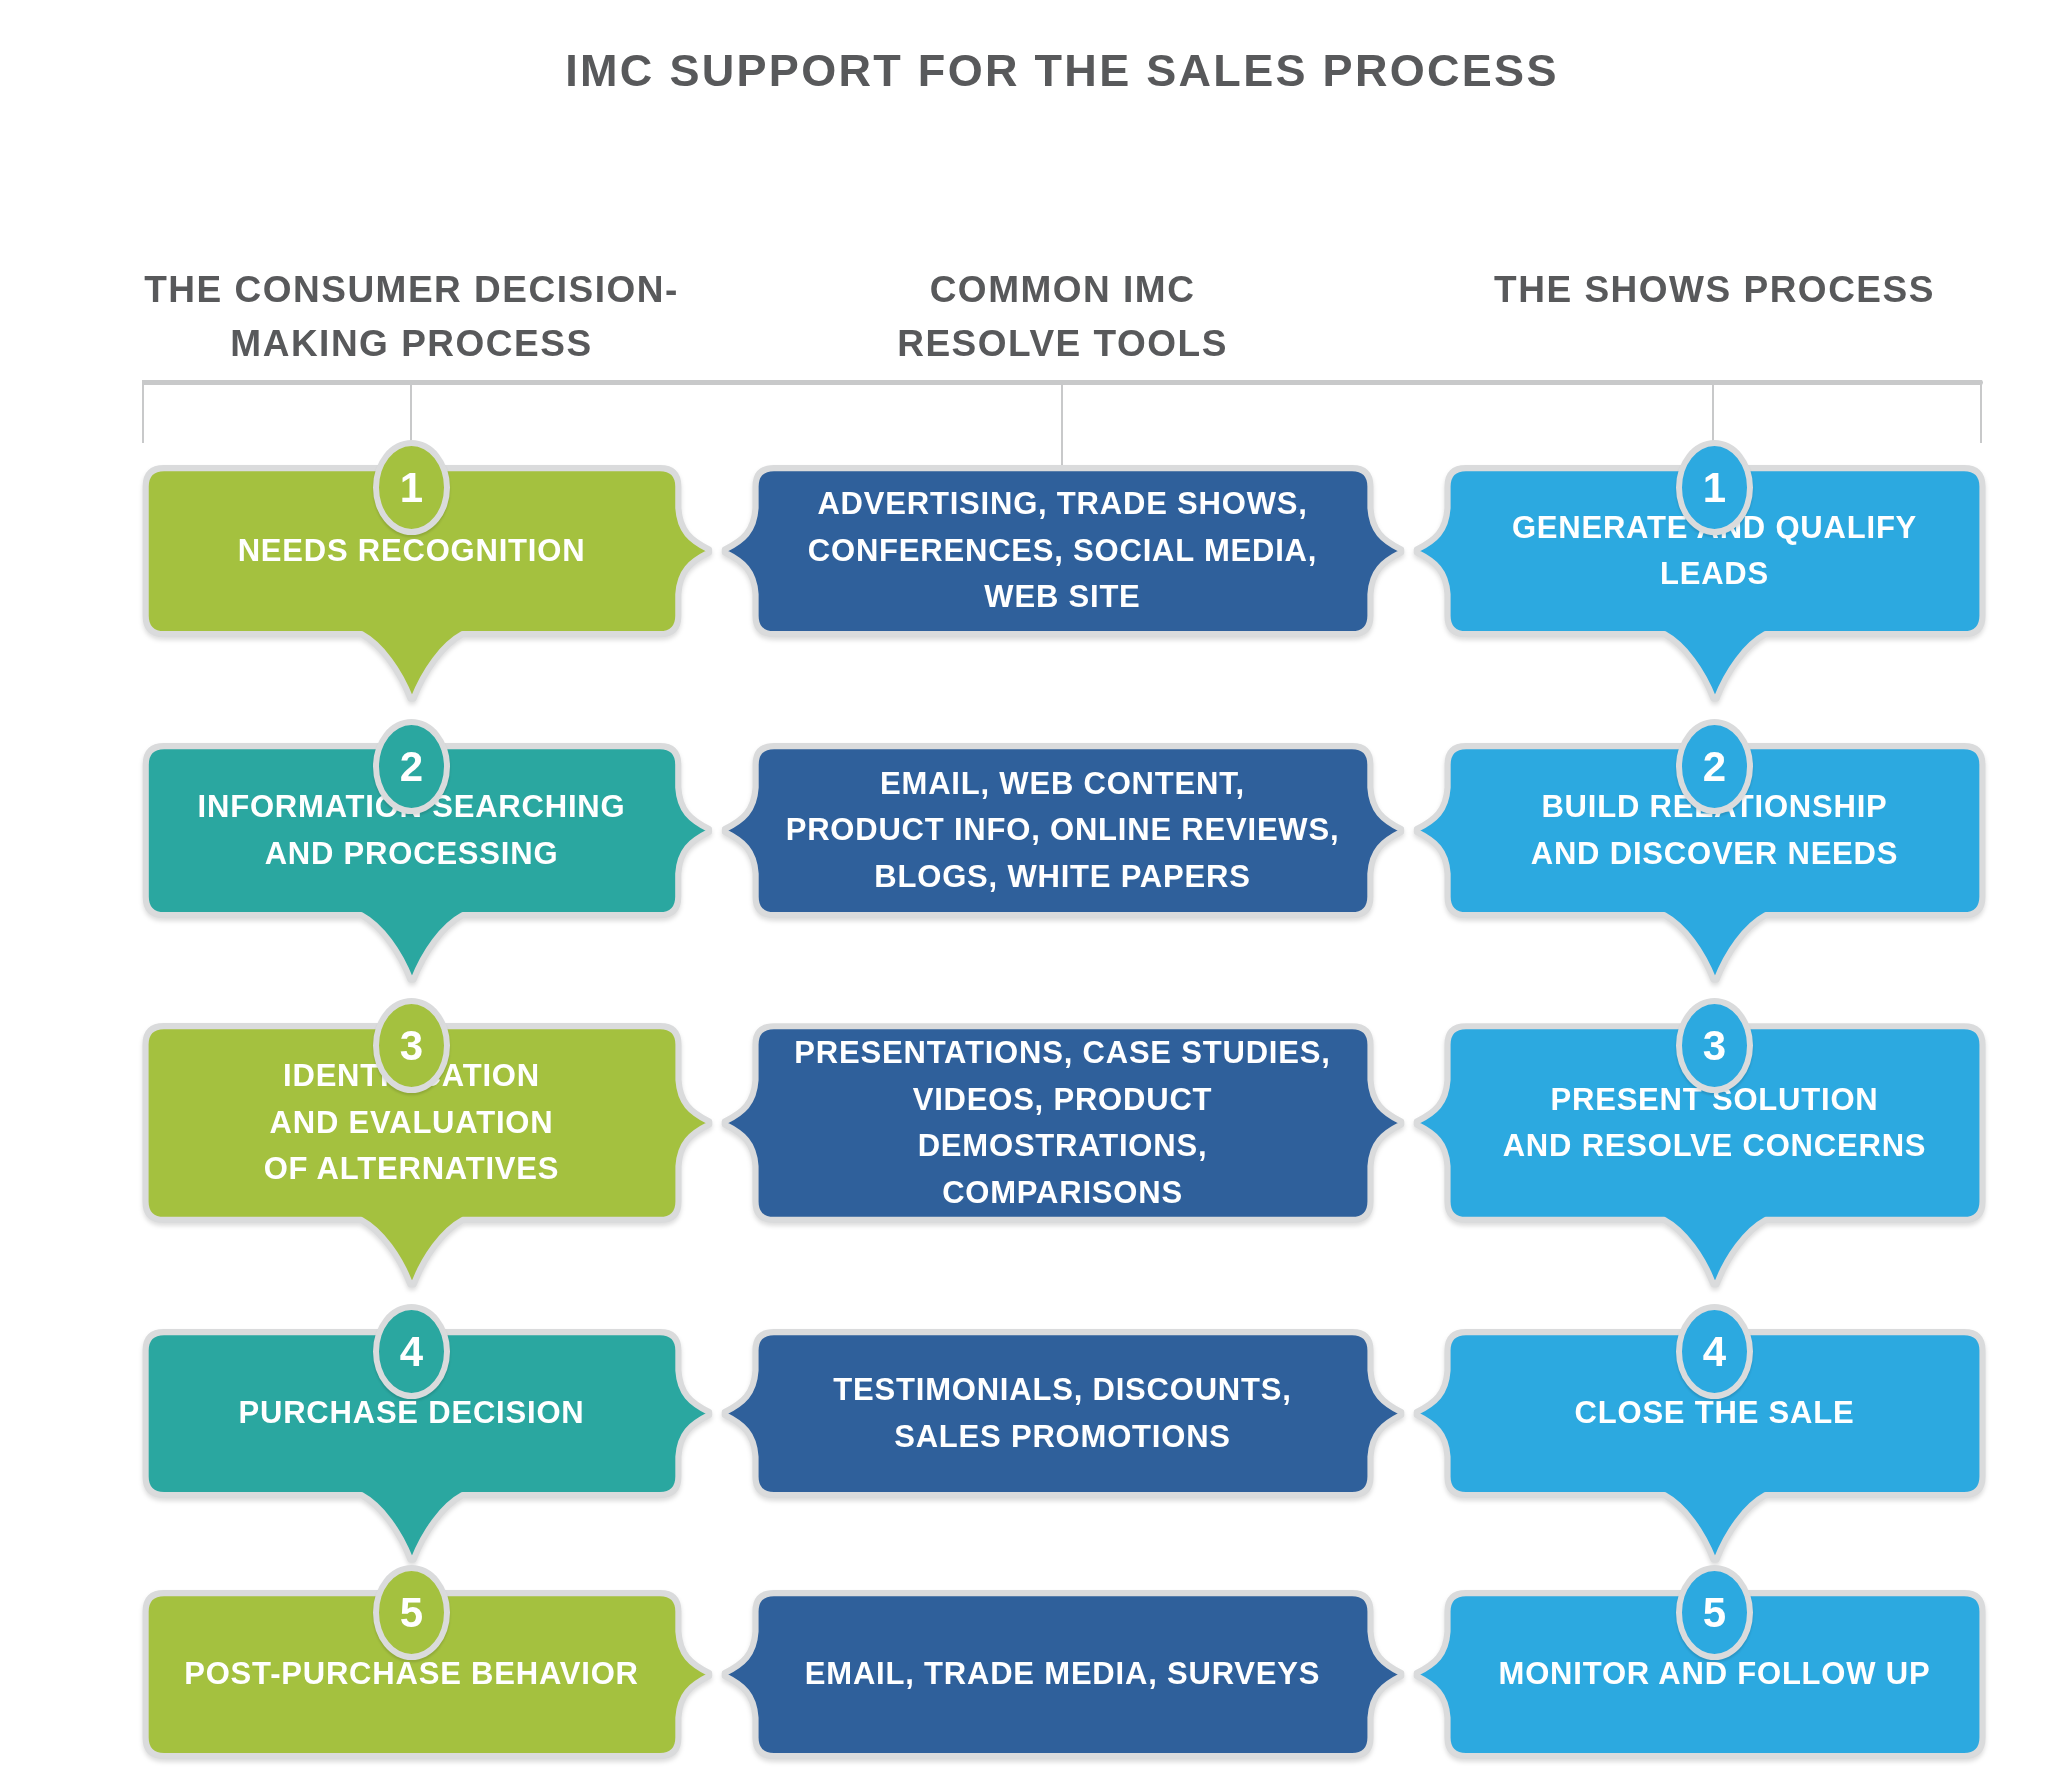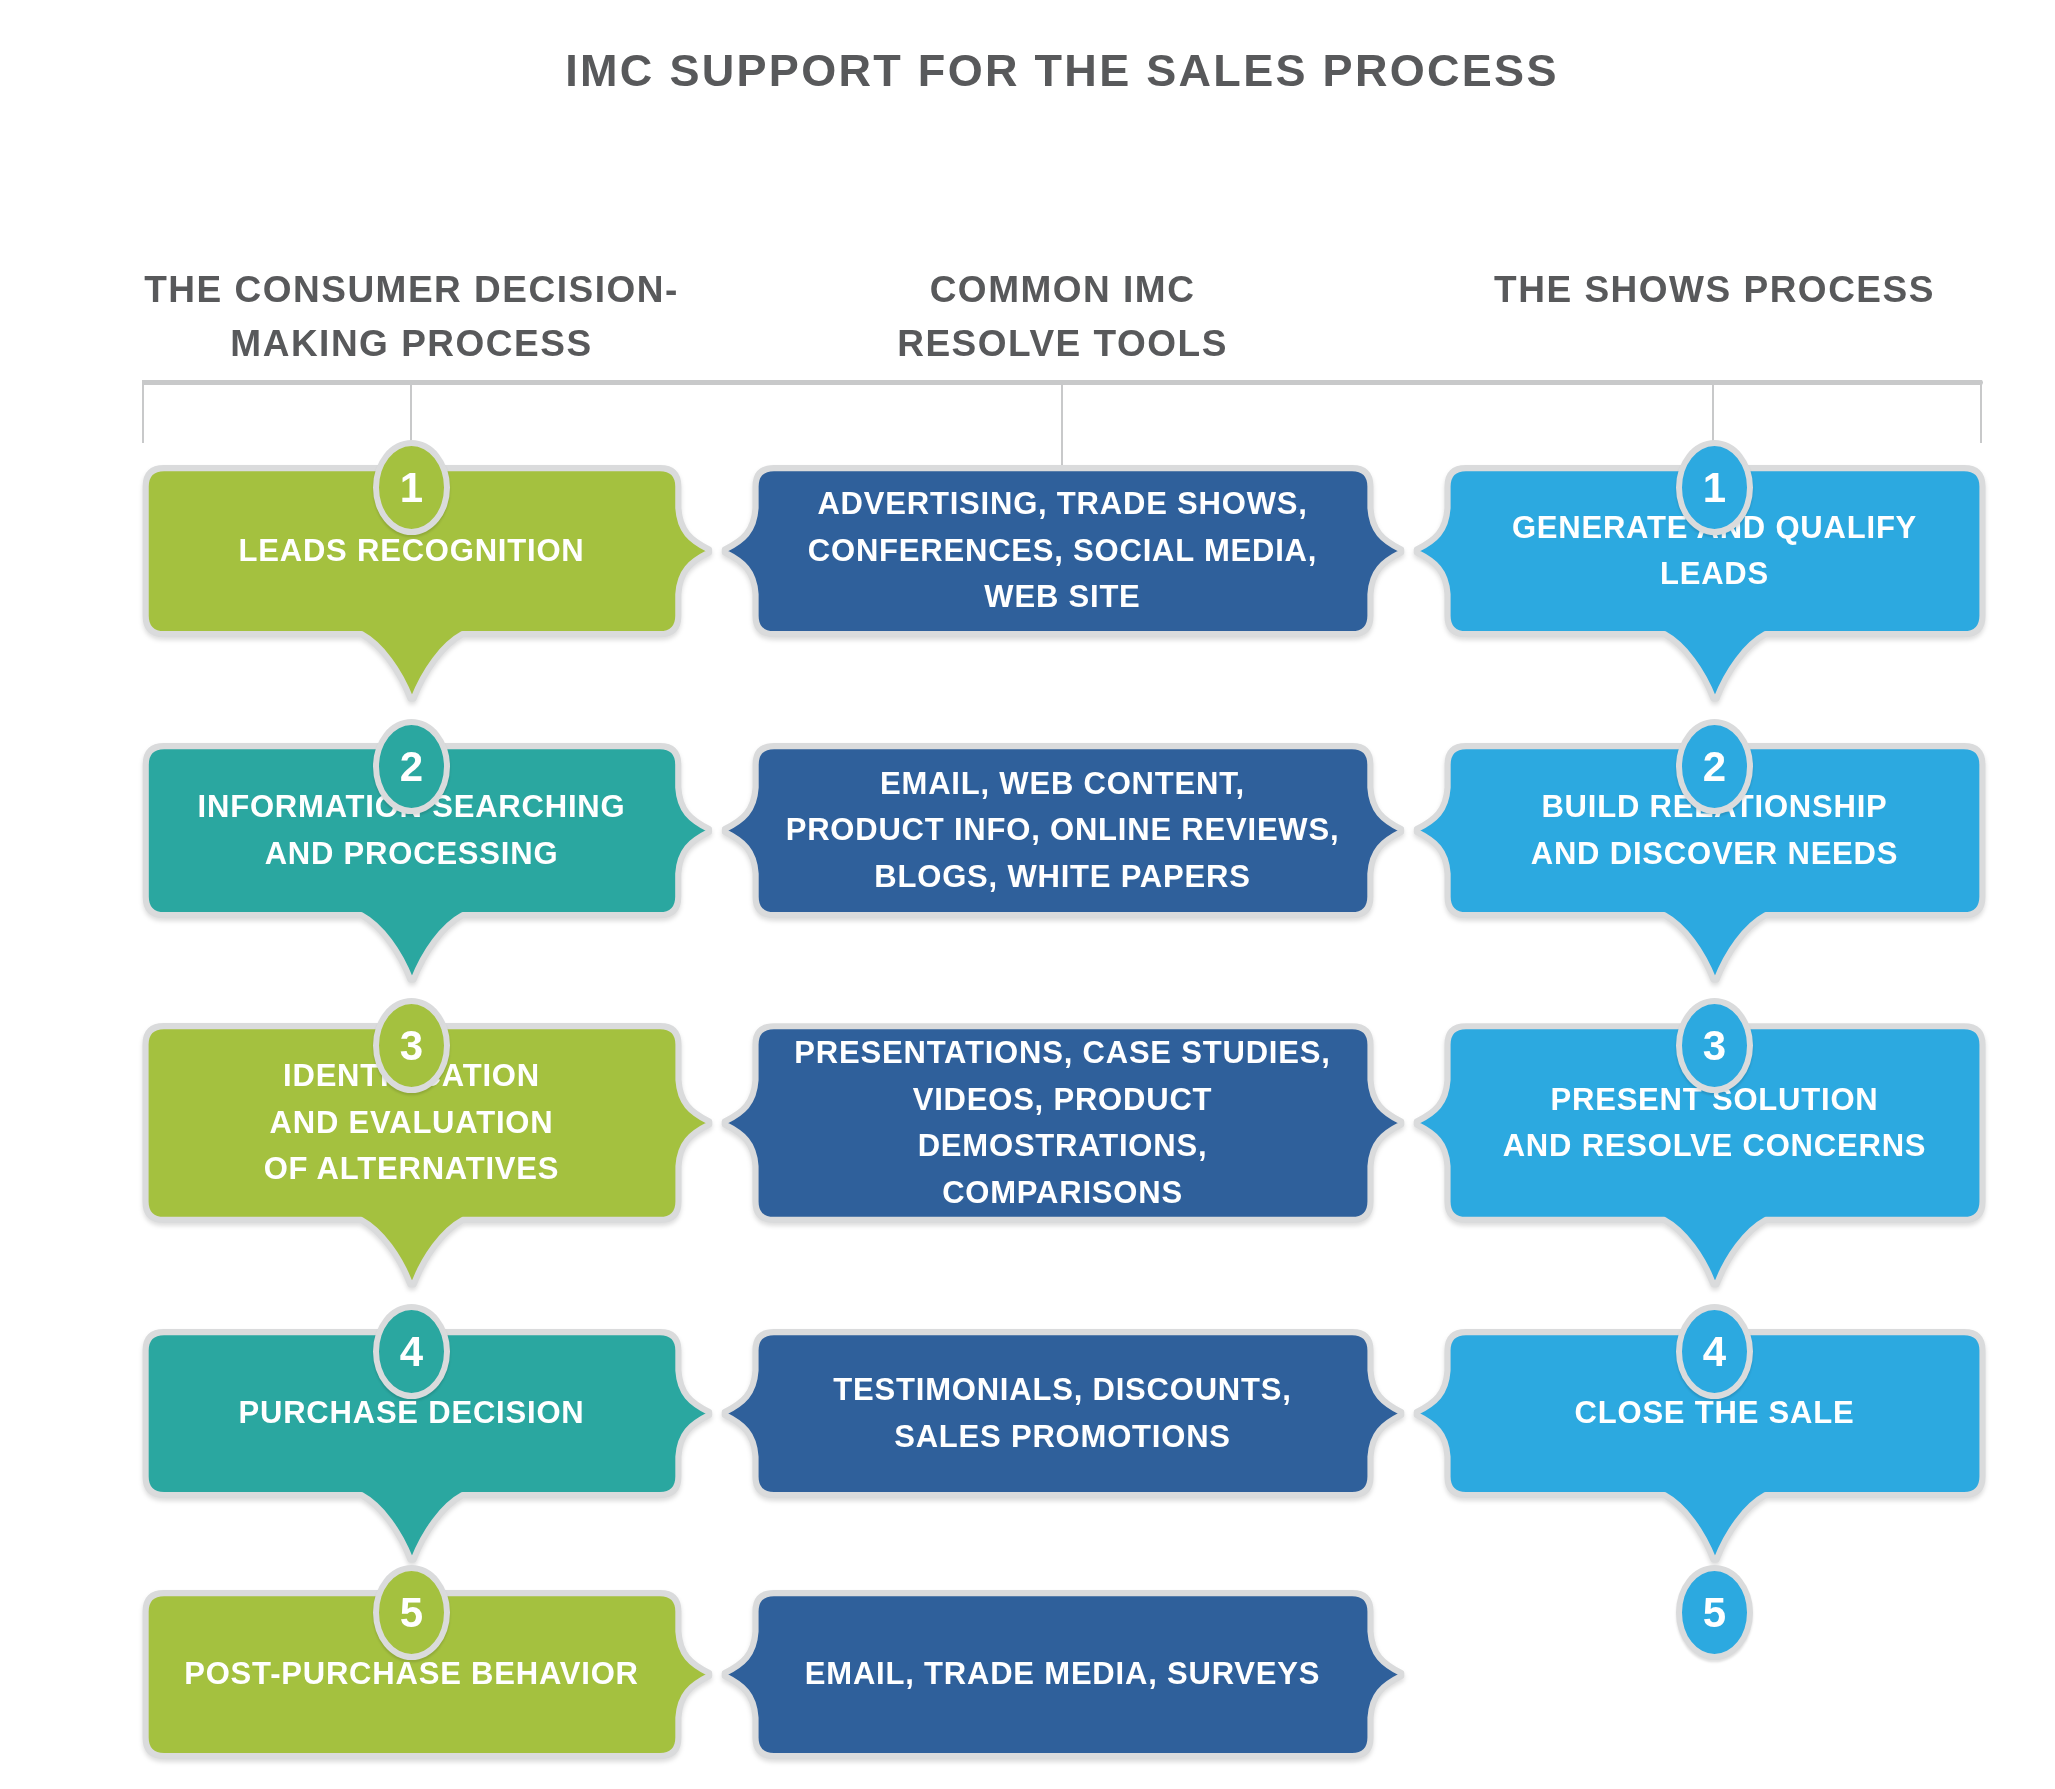--- a/index.html
+++ b/index.html
@@ -89,21 +89,21 @@
   <div class="vline" style="left:108px;top:380px;height:63px;"></div>
   <div class="vline" style="left:376px;top:380px;height:97px;"></div>
   <div class="vline" style="left:1027px;top:380px;height:100px;"></div>
   <div class="vline" style="left:1678px;top:380px;height:92px;"></div>
   <div class="vline" style="left:1946px;top:380px;height:63px;"></div>
 
   <div class="box c-green" style="left:111px;top:468px;width:533px;height:166px;">
     <svg aria-hidden="true" viewBox="0 0 853 376">
         <path d="M 24 0 H 669 Q 693 0 693 24 V 52 C 695 82 709 94 733 106 L 733 110 C 709 122 695 134 693 164 V 192 Q 693 216 669 216 H 412.5 C 386.5 230 362.5 264 348.5 300 L 344.5 300 C 330.5 264 306.5 230 280.5 216 H 24 Q 0 216 0 192 V 24 Q 0 0 24 0 Z" transform="translate(80,30)"></path>
       </svg>
-    <div class="label">LEADS RECOGNITION</div>
+    <div class="label">NEEDS RECOGNITION</div>
   </div>
   <div class="num-circle c-green" style="left:339px;top:440px;">
       <span>1</span>
     </div>
 
   <div class="box c-blue" style="left:721px;top:468px;width:615px;height:166px;">
     <svg aria-hidden="true" viewBox="0 0 960 376">
         <path d="M 24 0 H 776 Q 800 0 800 24 V 52 C 802 82 816 94 840 106 L 840 110 C 816 122 802 134 800 164 V 192 Q 800 216 776 216 H 24 Q 0 216 0 192 V 164 C -2 134 -16 122 -40 110 L -40 106 C -16 94 -2 82 0 52 V 24 Q 0 0 24 0 Z" transform="translate(80,30)"></path>
       </svg>
     <div class="label">ADVERTISING, TRADE SHOWS,
@@ -223,18 +223,24 @@
       <span>5</span>
     </div>
 
   <div class="box c-blue" style="left:721px;top:1593px;width:615px;height:163px;">
     <svg aria-hidden="true" viewBox="0 0 960 372">
         <path d="M 24 0 H 776 Q 800 0 800 24 V 50 C 802 80 816 92 840 104 L 840 108 C 816 120 802 132 800 162 V 188 Q 800 212 776 212 H 24 Q 0 212 0 188 V 162 C -2 132 -16 120 -40 108 L -40 104 C -16 92 -2 80 0 50 V 24 Q 0 0 24 0 Z" transform="translate(80,30)"></path>
       </svg>
     <div class="label">EMAIL, TRADE MEDIA, SURVEYS</div>
   </div>
 
+  <div class="box c-sky" style="left:1413px;top:1593px;width:535px;height:163px;">
+    <svg aria-hidden="true" viewBox="0 0 856 372">
+        <path d="M 24 0 H 672 Q 696 0 696 24 V 188 Q 696 212 672 212 H 24 Q 0 212 0 188 V 162 C -2 132 -16 120 -40 108 L -40 104 C -16 92 -2 80 0 50 V 24 Q 0 0 24 0 Z" transform="translate(80,30)"></path>
+      </svg>
+    <div class="label">MONITOR AND FOLLOW UP</div>
+  </div>
   <div class="num-circle c-sky" style="left:1642px;top:1565px;">
       <span>5</span>
     </div>
 
 </div>
 
 
 </body></html>

